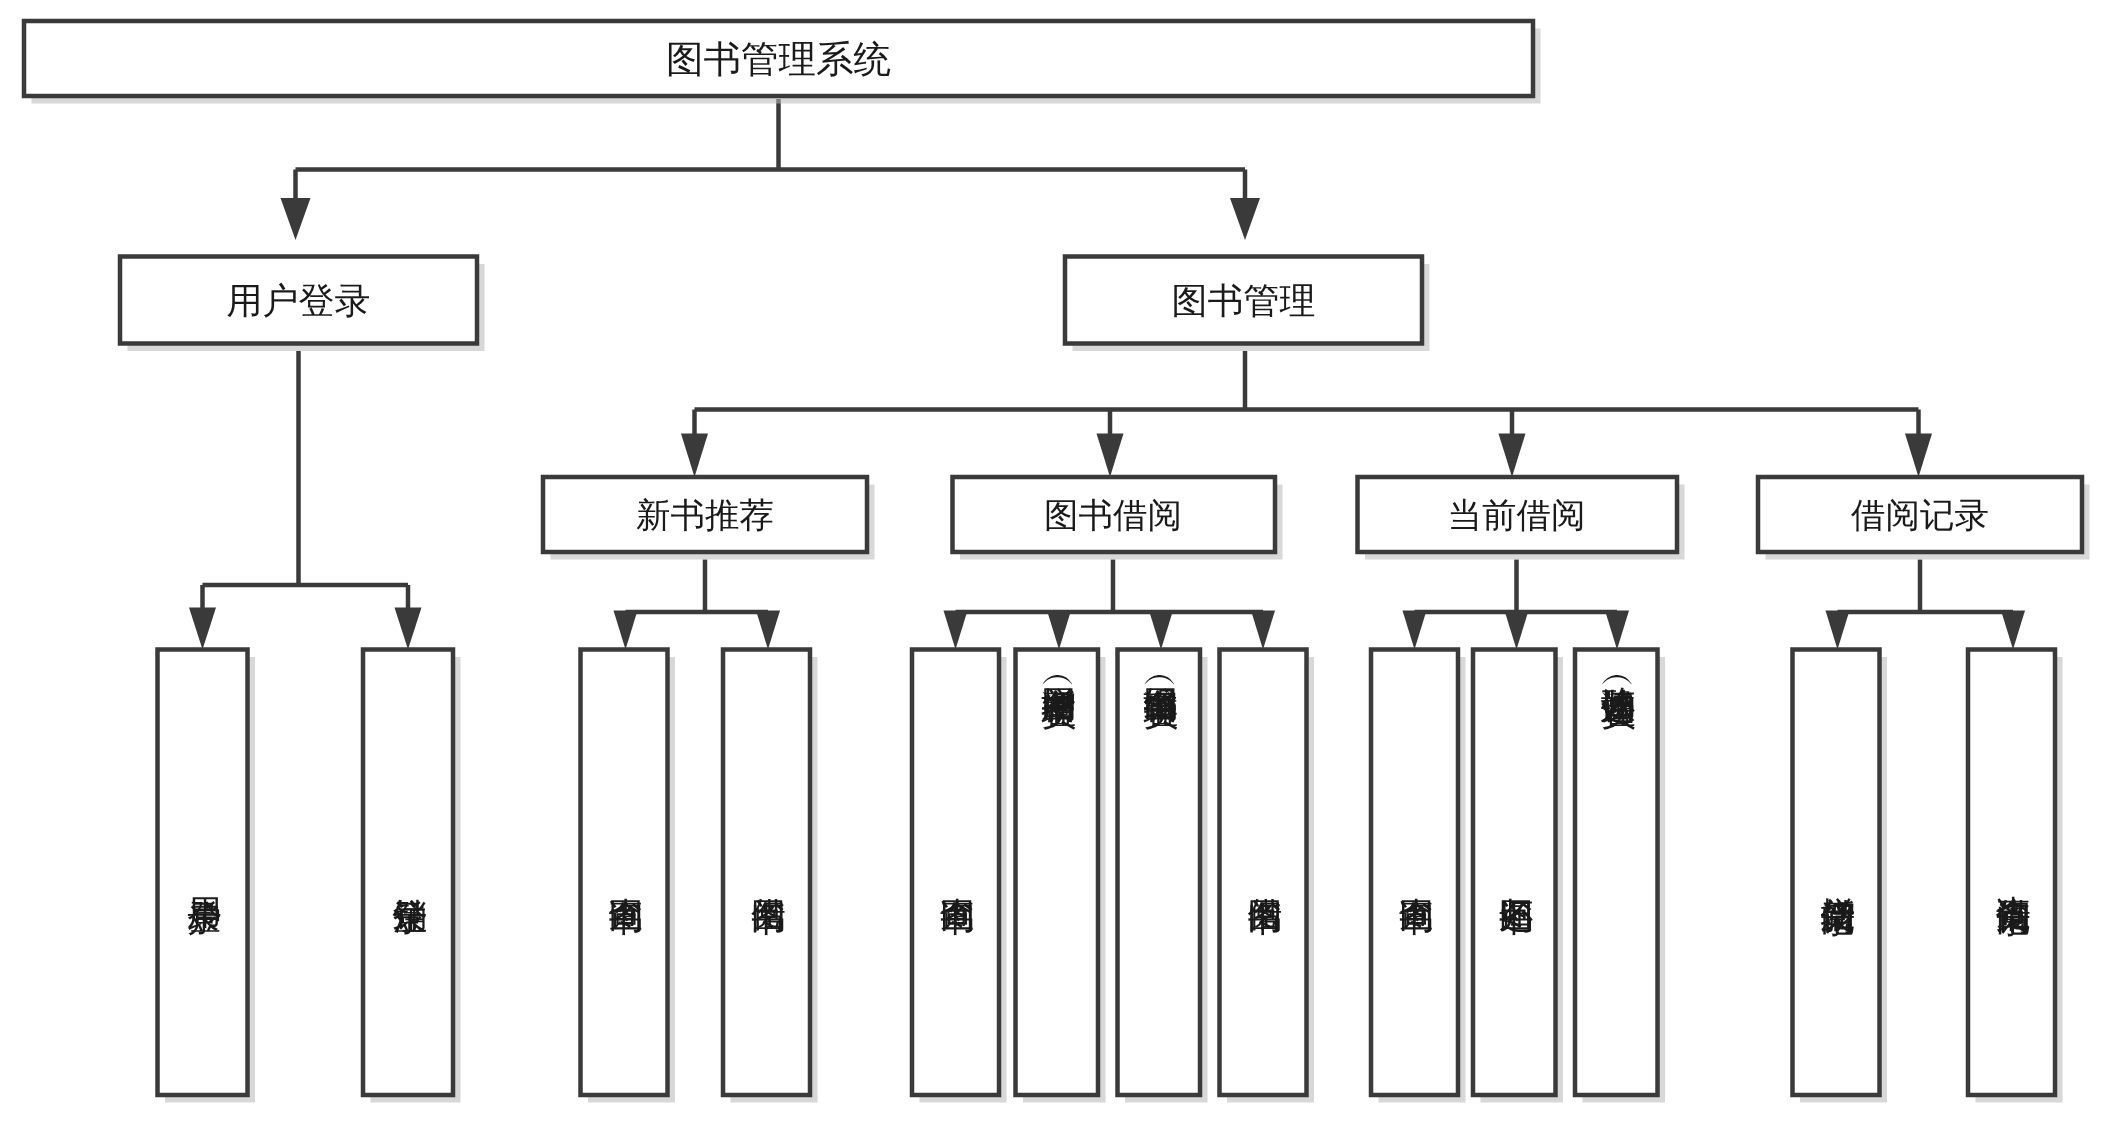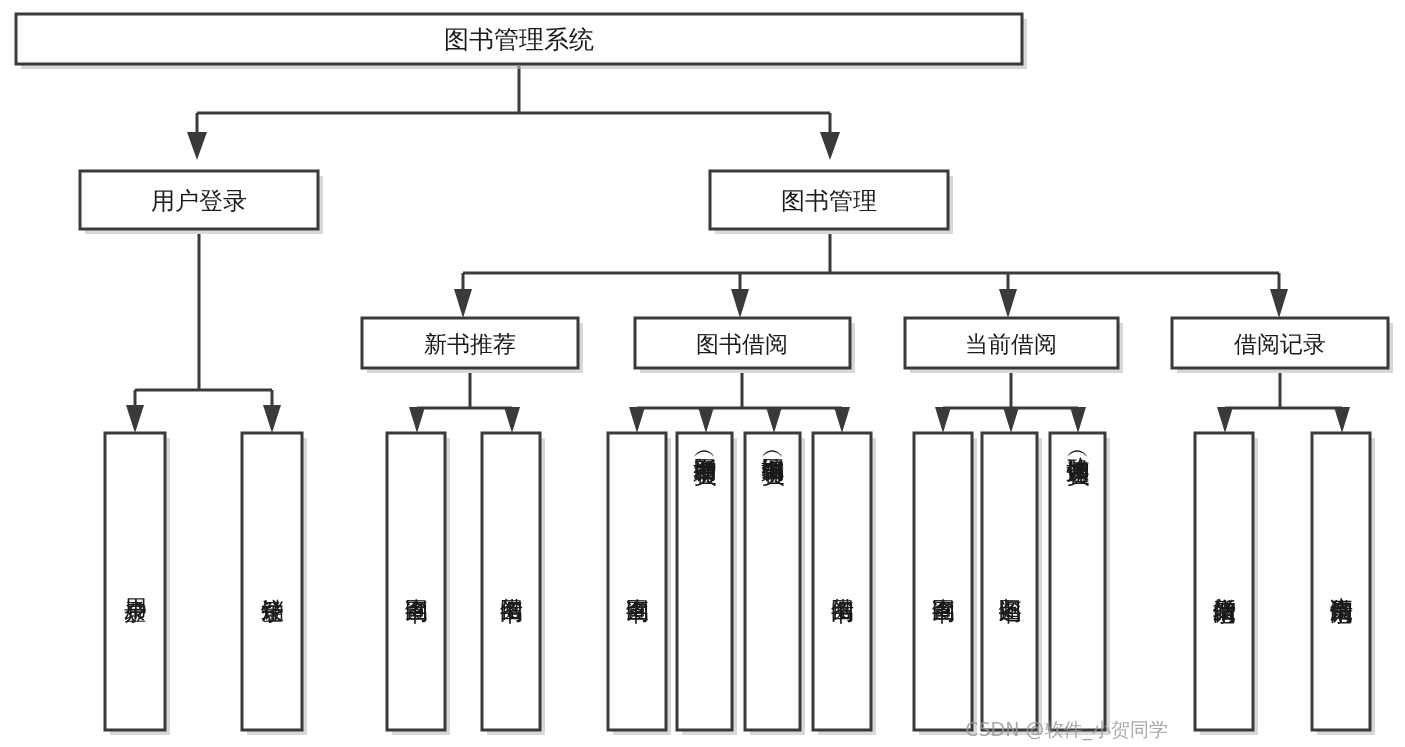--- a/index.html
+++ b/index.html
@@ -241,14 +241,13 @@
   <div class="leaf-label-wrap" style="left:745px; top:433px; width:55px; height:297px; justify-content:flex-start; padding-top:6px; box-sizing:border-box;">编辑图书（管理员）</div>
   <div class="leaf-label-wrap" style="left:813px; top:433px; width:58px; height:297px;">借阅图书</div>
 
   <div class="leaf-label-wrap" style="left:914px; top:433px; width:58px; height:297px;">查询图书</div>
   <div class="leaf-label-wrap" style="left:982px; top:433px; width:55px; height:297px;">归还图书</div>
   <div class="leaf-label-wrap" style="left:1050px; top:433px; width:55px; height:297px; justify-content:flex-start; padding-top:6px; box-sizing:border-box;">确认归还（管理员）</div>
 
   <div class="leaf-label-wrap" style="left:1195px; top:433px; width:58px; height:297px;">新增借阅记录</div>
   <div class="leaf-label-wrap" style="left:1312px; top:433px; width:58px; height:297px;">查询借阅记录</div>
 
-  <div class="watermark">CSDN @软件_小贺同学</div>
 </div>
 
 </body></html>

